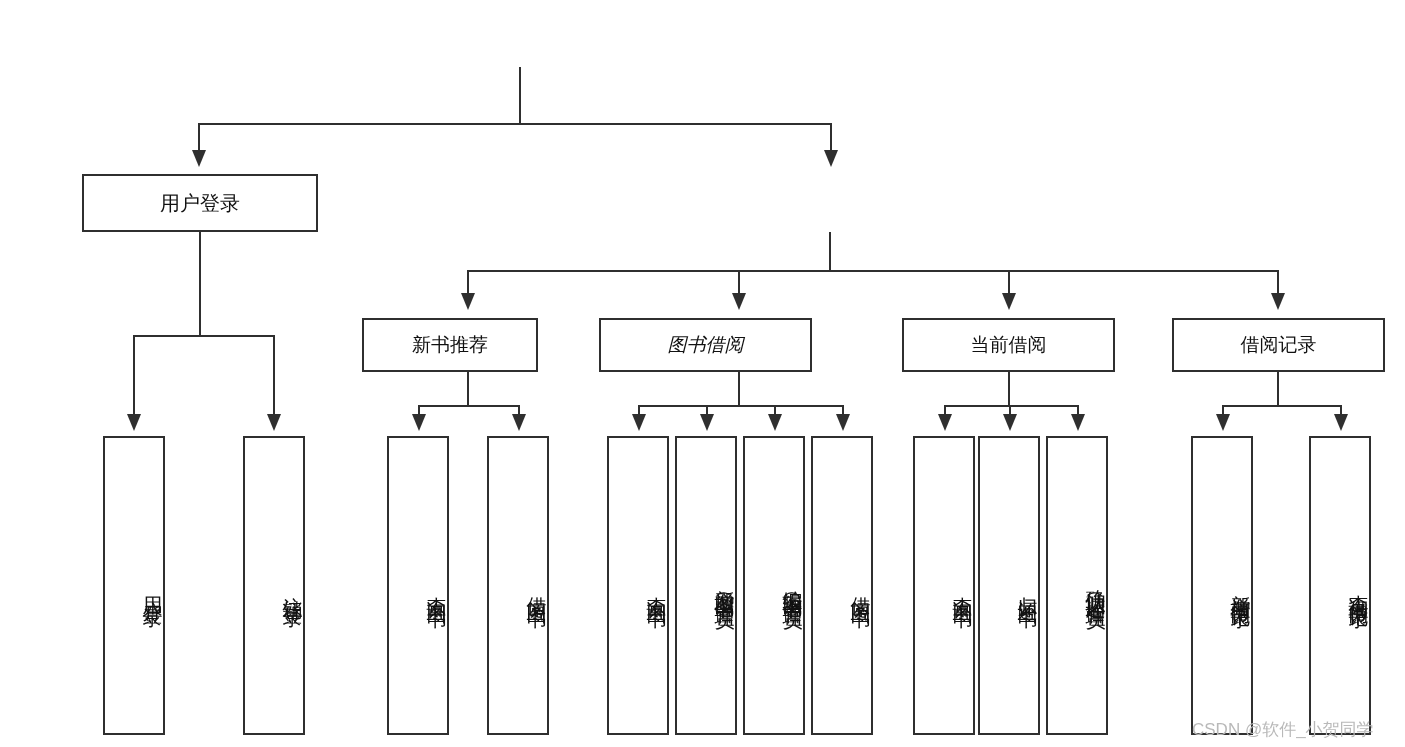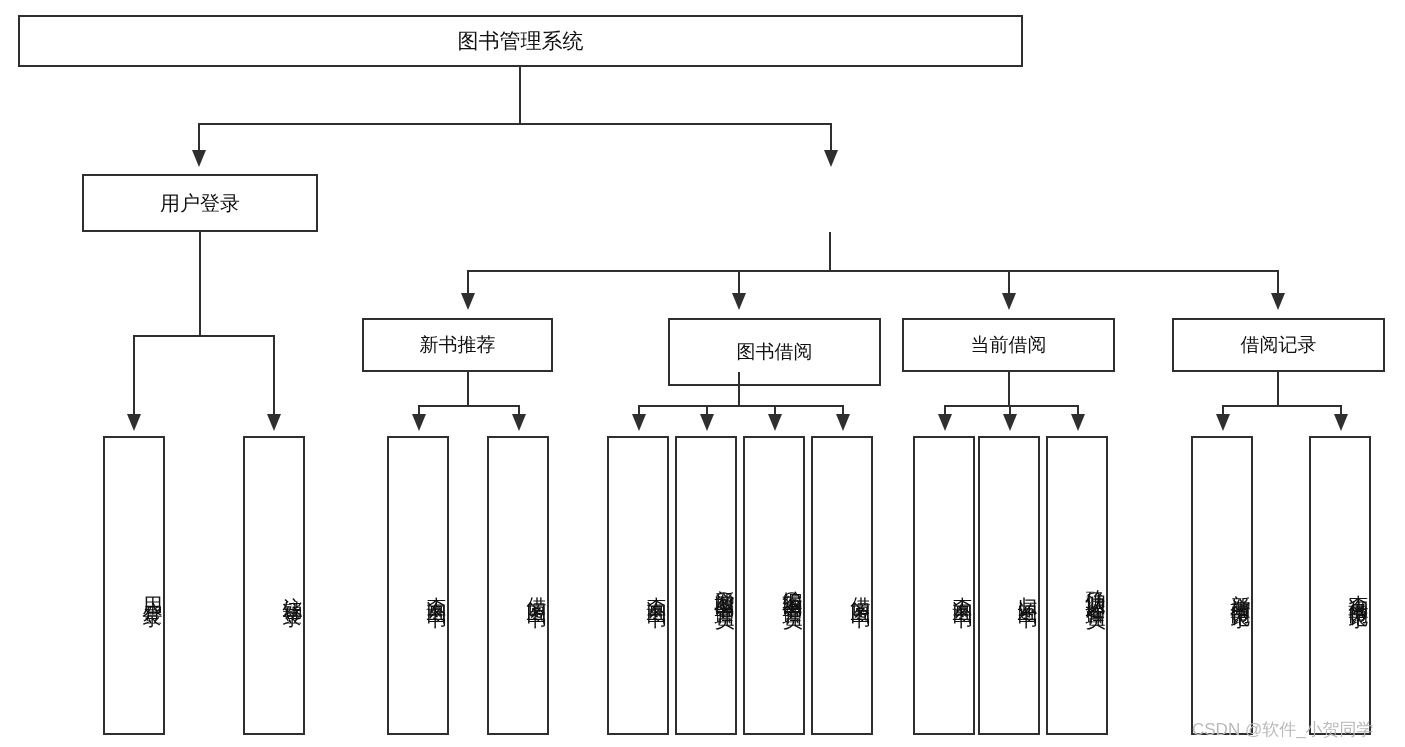--- a/index.html
+++ b/index.html
@@ -81,23 +81,20 @@
     color: #b9b9b9;
     white-space: nowrap;
     font-family: "Liberation Sans", "DejaVu Sans", sans-serif;
   }
 </style>
 </head>
 <body>
 
 <div id="canvas">
 
-  <div class="node root" style="left:18px; top:15px; width:1005px; height:52px;">
-    <span class="label">图书管理系统</span>
-  </div>
 
   <div class="vline" style="left:519px; top:67px; height:56px;"></div>
 
   <div class="hline" style="left:198px; top:123px; width:634px;"></div>
 
   <div class="vline" style="left:198px; top:123px; height:30px;"></div>
   <div class="arrow" style="left:192px; top:150px;"></div>
 
   <div class="vline" style="left:830px; top:123px; height:30px;"></div>
   <div class="arrow" style="left:824px; top:150px;"></div>
@@ -121,24 +118,24 @@
 
   <div class="vline" style="left:738px; top:270px; height:26px;"></div>
   <div class="arrow" style="left:732px; top:293px;"></div>
 
   <div class="vline" style="left:1008px; top:270px; height:26px;"></div>
   <div class="arrow" style="left:1002px; top:293px;"></div>
 
   <div class="vline" style="left:1277px; top:270px; height:26px;"></div>
   <div class="arrow" style="left:1271px; top:293px;"></div>
 
-  <div class="node lvl3" style="left:362px; top:318px; width:191px; height:54px;">
+  <div class="node lvl3" style="left:362px; top:318px; width:176px; height:54px;">
     <span class="label">新书推荐</span>
   </div>
-  <div class="node lvl3" style="left:668px; top:318px; width:213px; height:68px;">
+  <div class="node lvl3" style="left:599px; top:318px; width:213px; height:54px;font-style:italic;">
     <span class="label">图书借阅</span>
   </div>
   <div class="node lvl3" style="left:902px; top:318px; width:213px; height:54px;">
     <span class="label">当前借阅</span>
   </div>
   <div class="node lvl3" style="left:1172px; top:318px; width:213px; height:54px;">
     <span class="label">借阅记录</span>
   </div>
 
   <div class="vline" style="left:467px; top:372px; height:33px;"></div>

